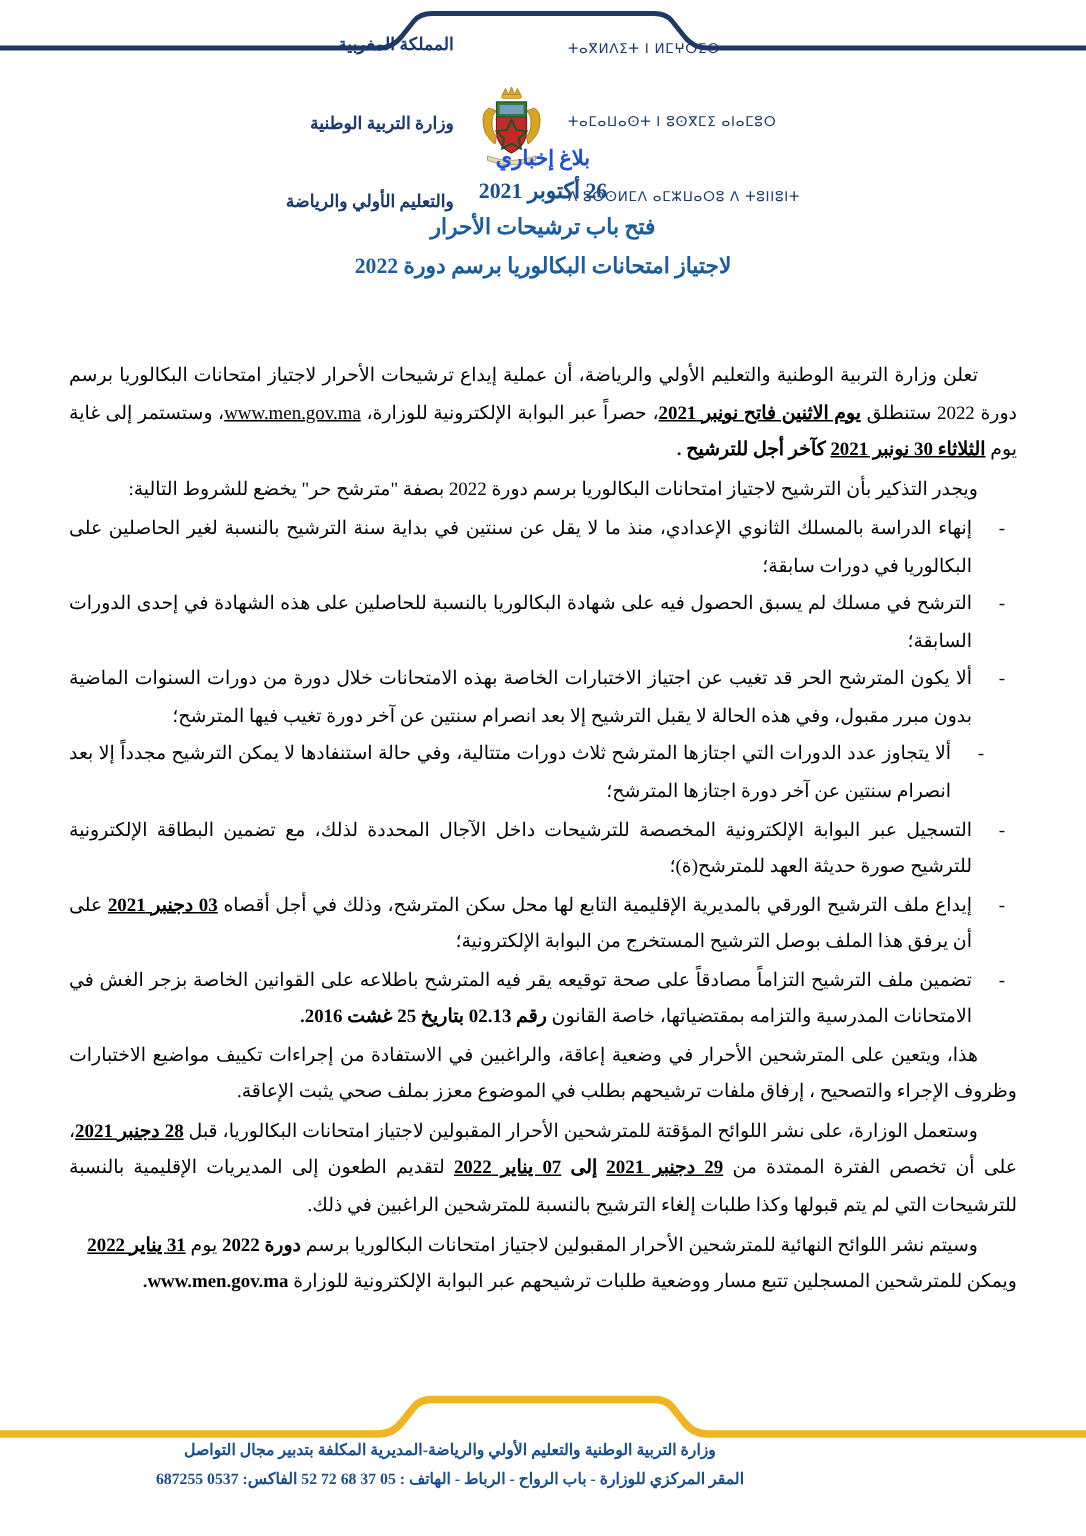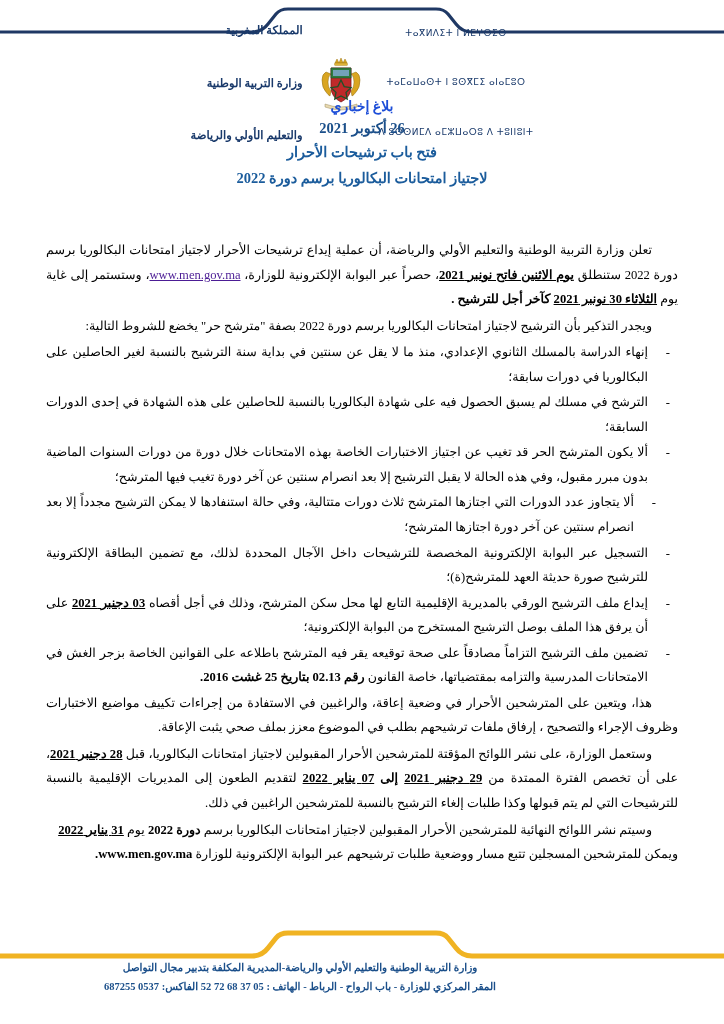--- a/index.html
+++ b/index.html
@@ -47,21 +47,21 @@
   }
   .header-ar {
     text-align: right;
     font-size: 11.5px;
     color: #1a3a6b;
     letter-spacing: 0.8px;
     font-weight: bold;
     white-space: nowrap;
   }
   .header-tif {
-    text-align: center;
+    text-align: left;
     font-size: 9px;
     color: #1a3a6b;
     letter-spacing: 0.5px;
     font-family: "DejaVu Sans", sans-serif;
     white-space: nowrap;
   }
   .emblem {
     width: 56px;
     height: 58px;
     flex: 0 0 56px;
@@ -126,21 +126,21 @@
     top: 0;
     font-size: 12.6px;
     color: #000;
   }
   ul.conds li.extra-indent { padding-right: 44px; }
   ul.conds li.extra-indent::before { right: 22px; }
 
   .b { font-weight: bold; }
   .bu { font-weight: bold; text-decoration: underline; }
   .link {
-    color: #4c1d95;
+    color: #000000;
     text-decoration: underline;
     font-family: "Liberation Serif", serif;
   }
   .url-black {
     font-weight: bold;
     color: #000;
     margin-left: 21px;
   }
 
   

